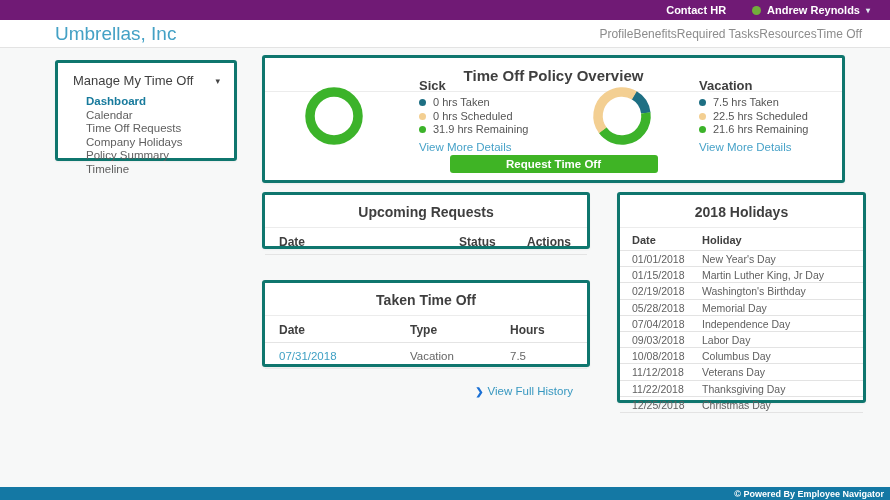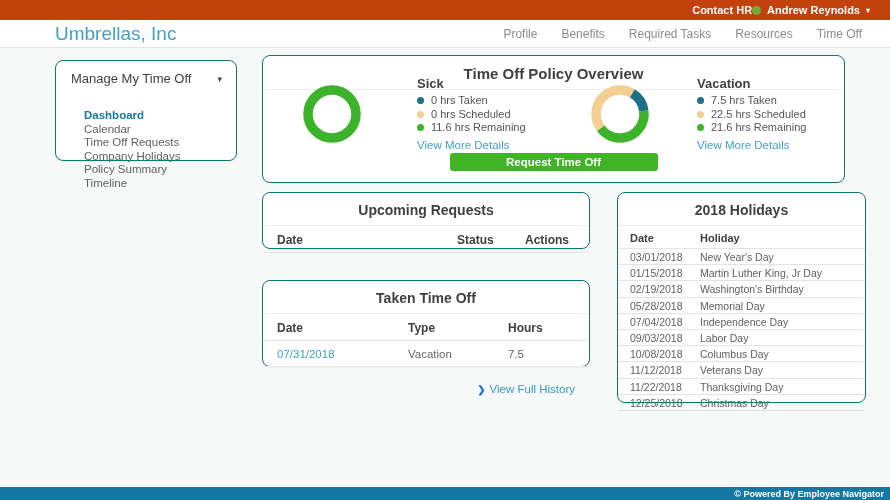--- a/index.html
+++ b/index.html
@@ -1,48 +1,48 @@
 <!DOCTYPE html>
 <html><head>
 <meta charset="utf-8">
 <style>
   * { margin:0; padding:0; box-sizing:border-box; }
   html,body { background:#e9e9e9; }
   body { font-family:"Liberation Sans", sans-serif; }
   .page { position:relative; width:890px; height:500px; background:#f7f8f8; overflow:hidden; margin:0 auto; }
 
   
-  .topbar { position:absolute; top:0; left:0; width:890px; height:20px; background:#c2410c;
-            display:flex; align-items:center; justify-content:flex-end; padding-right:20px; }
+  .topbar { position:absolute; top:0; left:0; width:890px; height:20px; background:#701a75;
+            display:flex; align-items:center; justify-content:flex-end; gap:26px; padding-right:20px; }
   .topbar a, .topbar .user { color:#ffffff; font-size:11px; font-weight:bold; text-decoration:none; cursor:pointer; }
   .user { display:flex; align-items:center; gap:6px; }
   .status-dot { width:9px; height:9px; border-radius:50%; background:#72ad3c; display:inline-block; }
   .caret { font-size:8px; color:#dfeaf0; }
 
   
   .header { position:absolute; top:20px; left:0; width:890px; height:28px; background:#ffffff;
             border-bottom:1px solid #e3e3e3; display:flex; align-items:center; }
   .logo { margin-left:55px; font-size:19px; color:#44a1c5; cursor:pointer; }
-  .nav { margin-left:auto; margin-right:28px; display:flex; gap:24px; }
+  .nav { margin-left:auto; margin-right:28px; display:flex; }
   .nav span { font-size:12px; color:#8c8c8c; cursor:pointer; }
 
   
-  .card { position:absolute; background:#ffffff; border:1px solid #0f766e; border-radius:8px;
+  .card { position:absolute; background:#ffffff; border:3px solid #0f766e; border-radius:3px;
           box-shadow:0 1px 2px rgba(0,0,0,0.05); }
   .card-title { font-size:15px; font-weight:bold; color:#3f3f3f; padding:9px 14px 7px; border-bottom:1px solid #ececec;text-align:center; }
   .card-title.sm { font-size:14px; }
 
   
   #sidebar { left:55px; top:60px; width:182px; height:101px; }
   .side-head { display:flex; align-items:center; justify-content:space-between; padding:10px 14px 5px 15px;
                font-size:13px; color:#3f3f3f; cursor:pointer; }
   .side-head .caret2 { font-size:9px; color:#444; }
   .side-items { padding:2px 0 0 28px; }
   .side-items div { font-size:11.5px; color:#5f5f5f; line-height:13.5px; cursor:pointer; }
-  .side-items div.active { color:#177a9c; font-weight:bold;margin-top:16px; }
+  .side-items div.active { color:#177a9c; font-weight:bold; }
 
   
   #overview { left:262px; top:55px; width:583px; height:128px; }
   .policy { position:absolute; top:20px; display:flex;align-items:center; }
   #policy-0 { left:38px; }
   #policy-1 { left:326px; }
   .donut { width:62px; height:62px; }
   .legend-0 { margin-left:54px; }
   .legend-1 { margin-left:46px; }
   .legend-name { font-size:13px; font-weight:bold; color:#3f3f3f; margin-bottom:3px; }
@@ -133,21 +133,21 @@
         <div class="legend-row">
           <span class="dot" style="background: rgb(30, 111, 131);"></span>
           <span>0 hrs Taken</span>
         </div>
         <div class="legend-row">
           <span class="dot" style="background: rgb(243, 207, 146);"></span>
           <span>0 hrs Scheduled</span>
         </div>
         <div class="legend-row">
           <span class="dot" style="background: rgb(60, 179, 42);"></span>
-          <span>11.6 hrs Remaining</span>
+          <span>31.9 hrs Remaining</span>
         </div>
         <a class="link">View More Details</a>
       </div>
     </div>
 
     <div class="policy" id="policy-1">
       <svg class="donut" viewBox="0 0 62 62">
           <circle cx="31" cy="31" r="24" fill="none" stroke="#1e6f83" stroke-width="9.5" stroke-dasharray="21.918088280859024 150.79644737231007" transform="rotate(-60 31 31)"></circle>
           <circle cx="31" cy="31" r="24" fill="none" stroke="#3cb32a" stroke-width="9.5" stroke-dasharray="63.12409424887399 150.79644737231007" transform="rotate(-7.6744186046511516 31 31)"></circle>
           <circle cx="31" cy="31" r="24" fill="none" stroke="#f3cf92" stroke-width="9.5" stroke-dasharray="65.75426484257706 150.79644737231007" transform="rotate(143.0232558139535 31 31)"></circle>
@@ -199,21 +199,21 @@
     </div>
   </div>
 
   <div class="card" id="holidays">
     <div class="card-title sm">2018 Holidays</div>
     <div class="thead">
       <span>Date</span>
       <span>Holiday</span>
     </div>
     <div class="trow">
-        <span>03/01/2018</span>
+        <span>01/01/2018</span>
         <span>New Year's Day</span>
       </div>
     <div class="trow">
         <span>01/15/2018</span>
         <span>Martin Luther King, Jr Day</span>
       </div>
     <div class="trow">
         <span>02/19/2018</span>
         <span>Washington's Birthday</span>
       </div>

